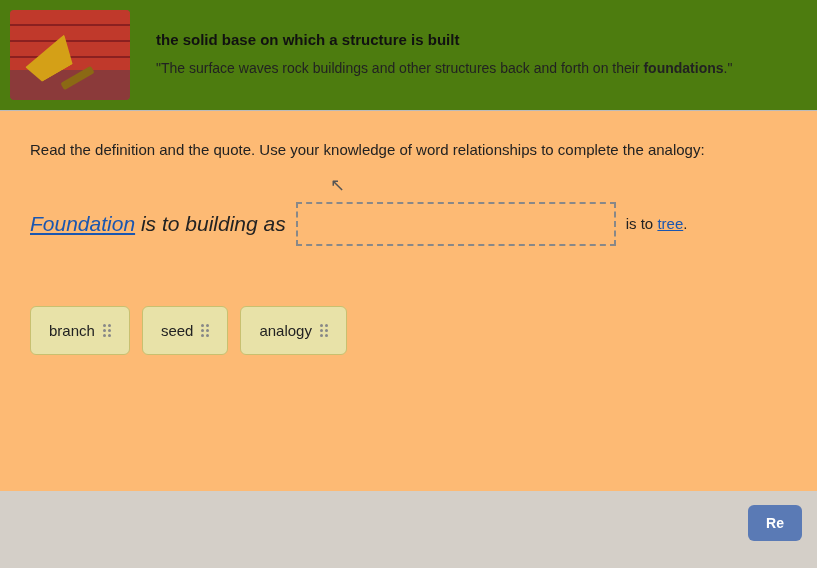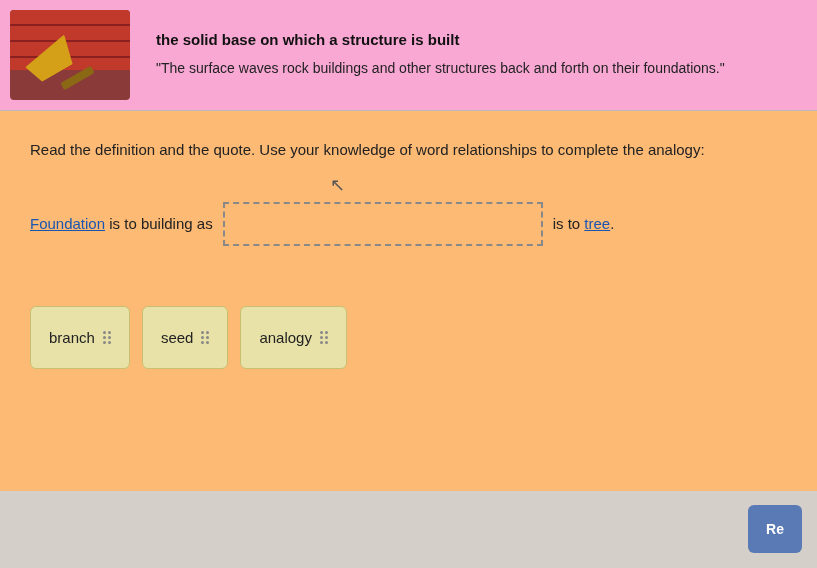--- a/index.html
+++ b/index.html
@@ -8,21 +8,21 @@
       font-family: Arial, sans-serif;
       background: #d4cfc8;
       width: 817px;
       min-height: 568px;
       overflow: hidden;
       position: relative;
     }
 
     
     .top-section {
-      background: #f9a8d4;
+      background: #4d7c0f;
       display: flex;
       align-items: stretch;
       padding: 10px 10px 10px 10px;
       gap: 14px;
       border-bottom: 1px solid #bbb;
     }
 
     .brick-image {
       width: 120px;
       height: 90px;
@@ -83,21 +83,21 @@
       margin-bottom: 10px;
     }
 
     .definition-quote {
       font-size: 14px;
       color: #222;
       line-height: 1.5;
     }
 
     .definition-quote strong {
-      font-weight: normal;
+      font-weight: bold;
     }
 
     
     .main-content {
       background: #fdba74;
       padding: 28px 30px 20px 30px;
       min-height: 380px;
     }
 
     .instruction-text {
@@ -118,22 +118,23 @@
 
     .cursor-icon {
       position: absolute;
       top: -28px;
       left: 300px;
       font-size: 18px;
       color: #555;
     }
 
     .analogy-label {
-      font-size: 15px;
-      color: #222;
+      font-size: 21px;
+      color: #222;
+      font-style: italic;
     }
 
     .analogy-label .underline {
       text-decoration: underline;
       color: #1a56b0;
     }
 
     .answer-box {
       border: 2px dashed #888;
       width: 320px;
@@ -158,21 +159,21 @@
       align-items: center;
       gap: 12px;
       flex-wrap: wrap;
       padding: 10px 0;
     }
 
     .word-chip {
       background: #e8e2a8;
       border: 1px solid #c8c070;
       border-radius: 6px;
-      padding: 22px 18px;
+      padding: 15px 18px;
       display: flex;
       align-items: center;
       gap: 8px;
       cursor: grab;
       font-size: 15px;
       color: #222;
       user-select: none;
     }
 
     .drag-icon {
@@ -192,27 +193,27 @@
       width: 3px;
       height: 3px;
       background: #888;
       border-radius: 50%;
       display: inline-block;
     }
 
     
     .nav-button {
       position: absolute;
-      bottom: 15px;
+      bottom: 27px;
       right: 15px;
       background: #5a7ab5;
       color: white;
       border: none;
       border-radius: 6px;
-      padding: 16px 18px;
+      padding: 10px 18px;
       font-size: 14px;
       cursor: pointer;
       font-weight: bold;
       margin-left: 40px;
     }
   </style>
 </head>
 <body>
 
 <div class="top-section">

